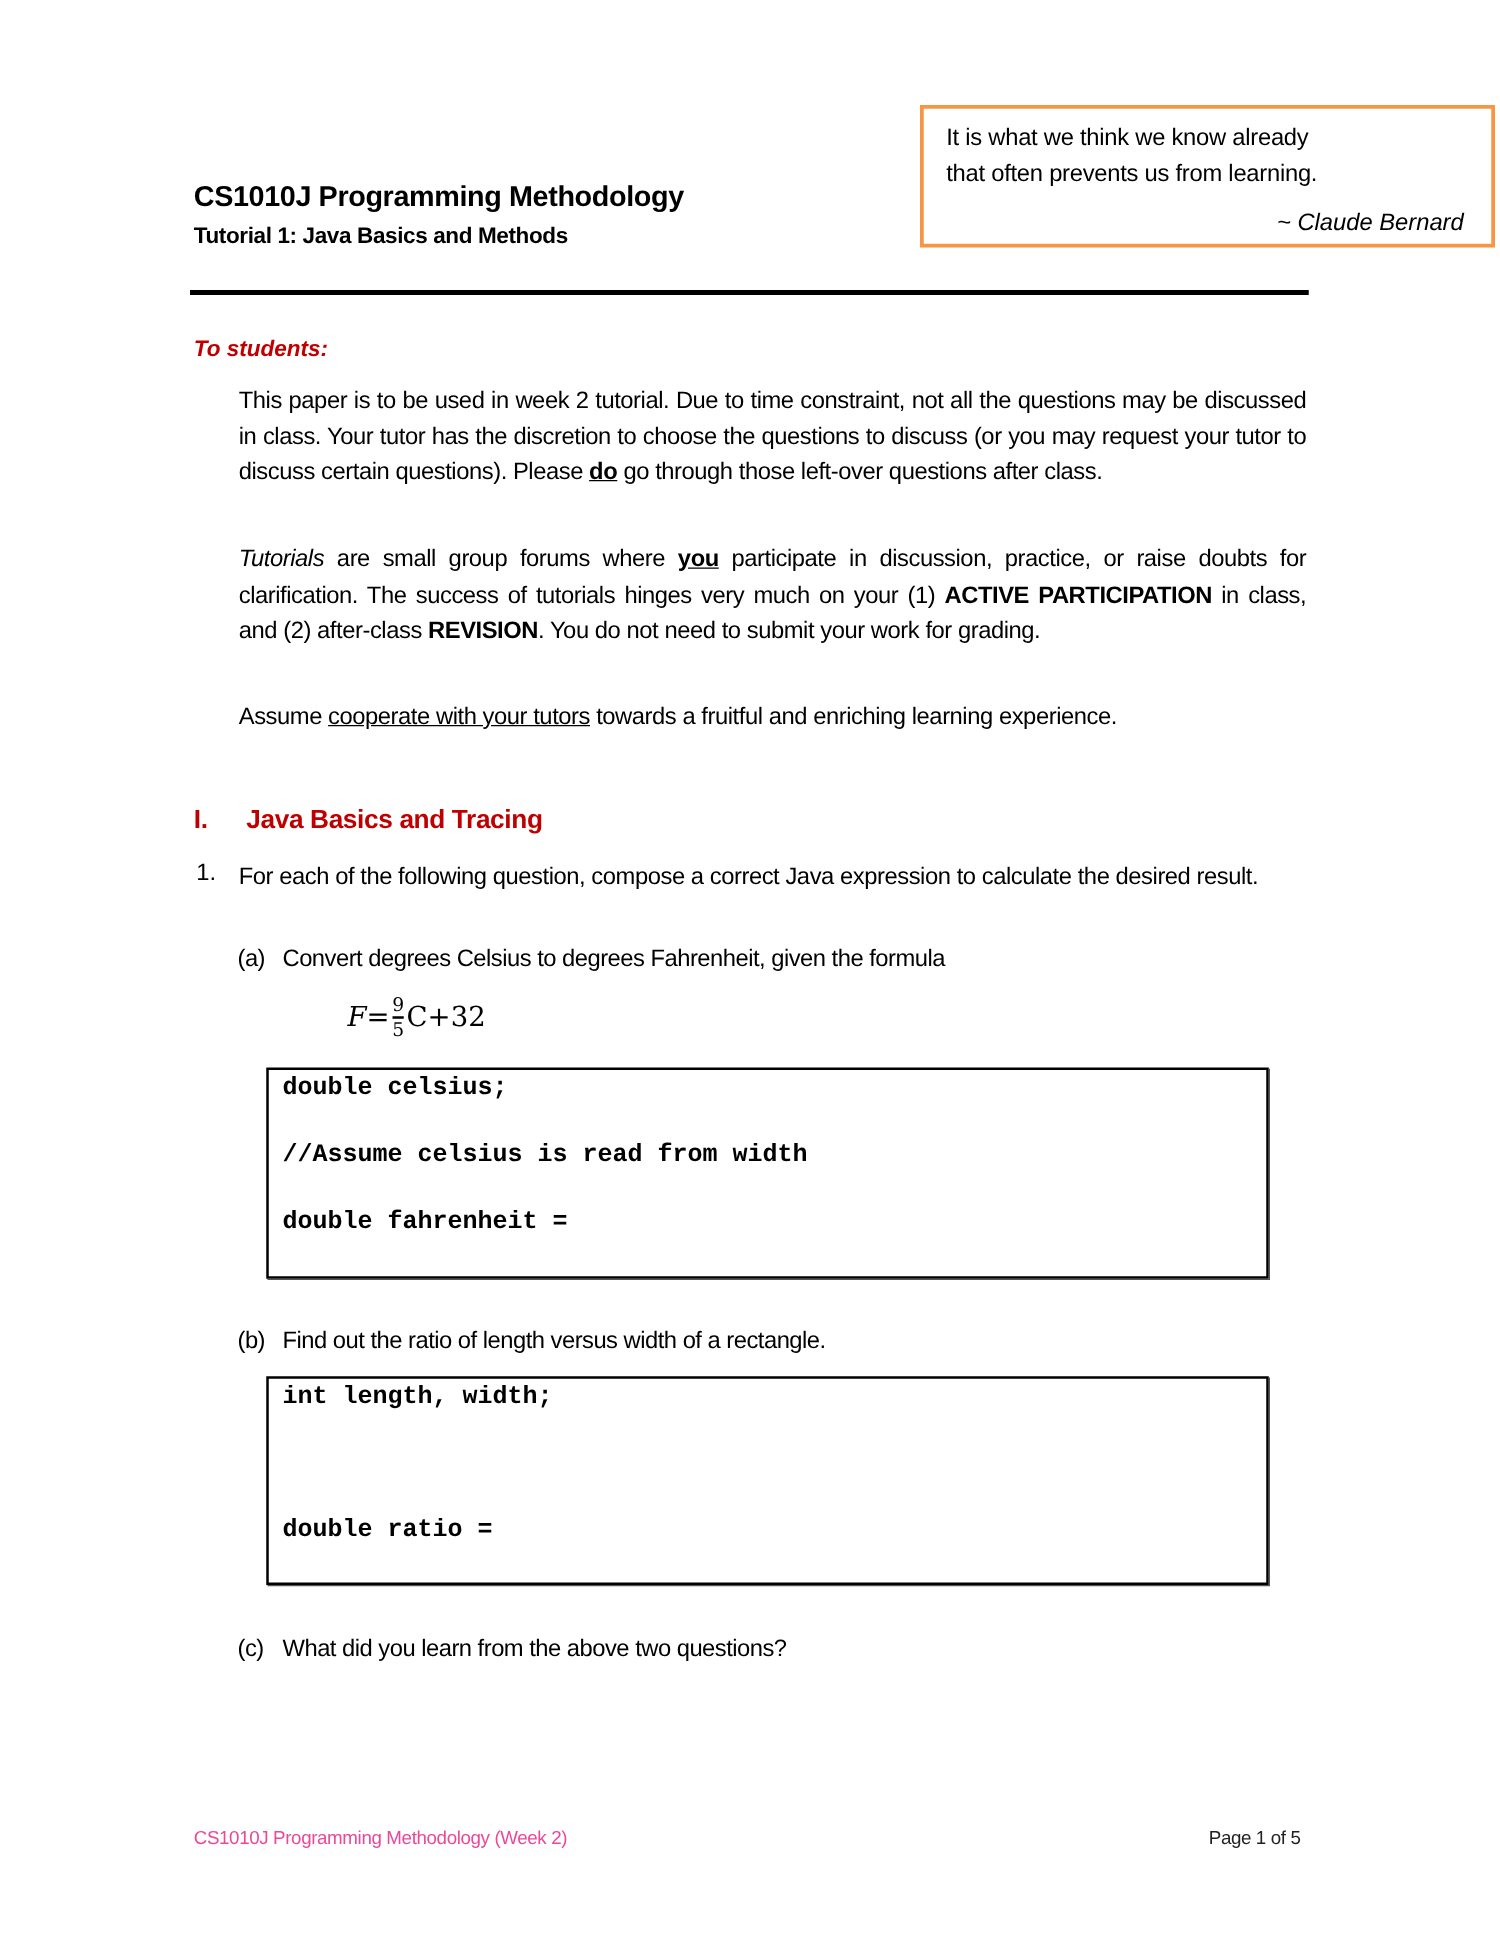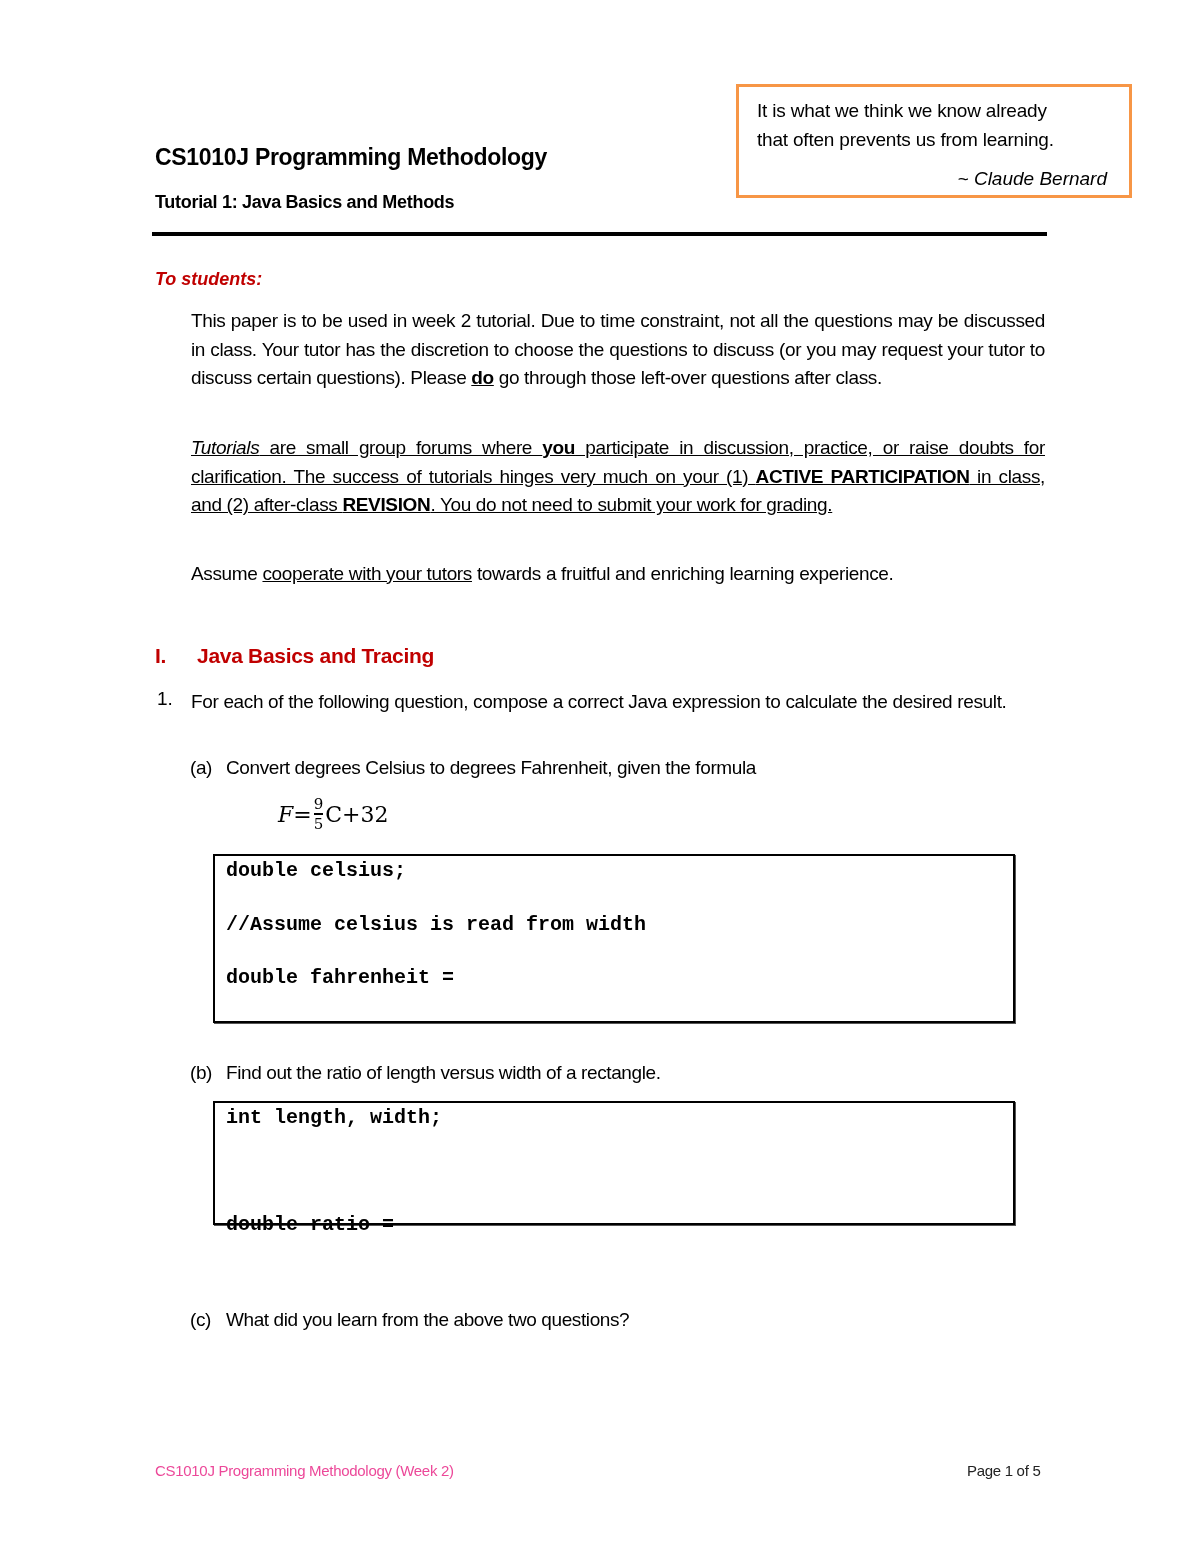--- a/index.html
+++ b/index.html
@@ -5,41 +5,41 @@
     html, body { margin: 0; padding: 0; background: #ffffff; }
     body {
       width: 1200px; height: 1553px; position: relative; overflow: hidden;
       font-family: "Liberation Sans", sans-serif; color: #000;
     }
     .abs { position: absolute; }
     .title {
       left: 155px; top: 144px; font-size: 23px; font-weight: bold; letter-spacing: -0.3px;
     }
     .subtitle {
-      left: 155px; top: 192px; font-size: 18px; font-weight: bold; letter-spacing: -0.3px;
+      left: 155px; top: 178px; font-size: 18px; font-weight: bold; letter-spacing: -0.3px;
     }
     .quote-box {
-      left: 736px; top: 84px; width: 396px; height: 114px;
+      left: 736px; top: 84px; width: 460px; height: 114px;
       border: 3px solid #f79646; box-sizing: border-box;
     }
     .quote-line1 { left: 18px; top: 13px; font-size: 19px; letter-spacing: -0.2px; white-space: nowrap; }
     .quote-line2 { left: 18px; top: 42px; font-size: 19px; letter-spacing: -0.2px; white-space: nowrap; }
     .quote-author { right: 22px; top: 81px; font-size: 19px; font-style: italic; white-space: nowrap; }
     .rule {
       left: 152px; top: 232px; width: 895px; height: 4px; background: #000;
     }
     .to-students {
       left: 155px; top: 269px; font-size: 18px; font-weight: bold; font-style: italic; color: #c00000;
     }
     .para {
       left: 191px; width: 854px; font-size: 19px; line-height: 28.7px; text-align: justify;
       letter-spacing: -0.35px;
     }
     .p1 { top: 307px; }
-    .p2 { top: 434px; text-decoration: underline; }
+    .p2 { top: 434px; }
     .p3 { top: 560px; white-space: nowrap; }
     .u { text-decoration: underline; }
     .b { font-weight: bold; }
     .i { font-style: italic; }
     .section-head {
       left: 155px; top: 644px; font-size: 21px; font-weight: bold; color: #c00000; letter-spacing: -0.3px;
     }
     .section-num { display: inline-block; width: 42px; }
     .q1-num { left: 157px; top: 688px; font-size: 19px; }
     .q1-text {
@@ -60,21 +60,21 @@
       display: inline-flex; flex-direction: column; align-items: center;
       font-size: 15px; line-height: 16px; margin: 0 2px;
     }
     .frac .bar { width: 9px; height: 2px; background: #000; margin: 1px 0; }
     .code-box {
       left: 213px; width: 802px; border: 2px solid #000; box-sizing: border-box;
       box-shadow: 1px 1px 0 #555;
       font-family: "Liberation Mono", monospace; font-weight: bold; font-size: 20px;
     }
     .code-a { top: 854px; height: 169px; }
-    .code-b { top: 1101px; height: 124px; }
+    .code-b { top: 1101px; height: 167px; }
     .code-line { position: absolute; left: 11px; white-space: pre; }
     .cl1 { top: 3px; }
     .cl2 { top: 57px; }
     .cl3 { top: 110px; }
     .footer-left { left: 155px; top: 1462px; font-size: 15px; color: #ec4899; letter-spacing: -0.3px; }
     .footer-right { left: 967px; top: 1462px; font-size: 15px; color: #222; letter-spacing: -0.3px; }
   </style>
 </head>
 <body>
 

